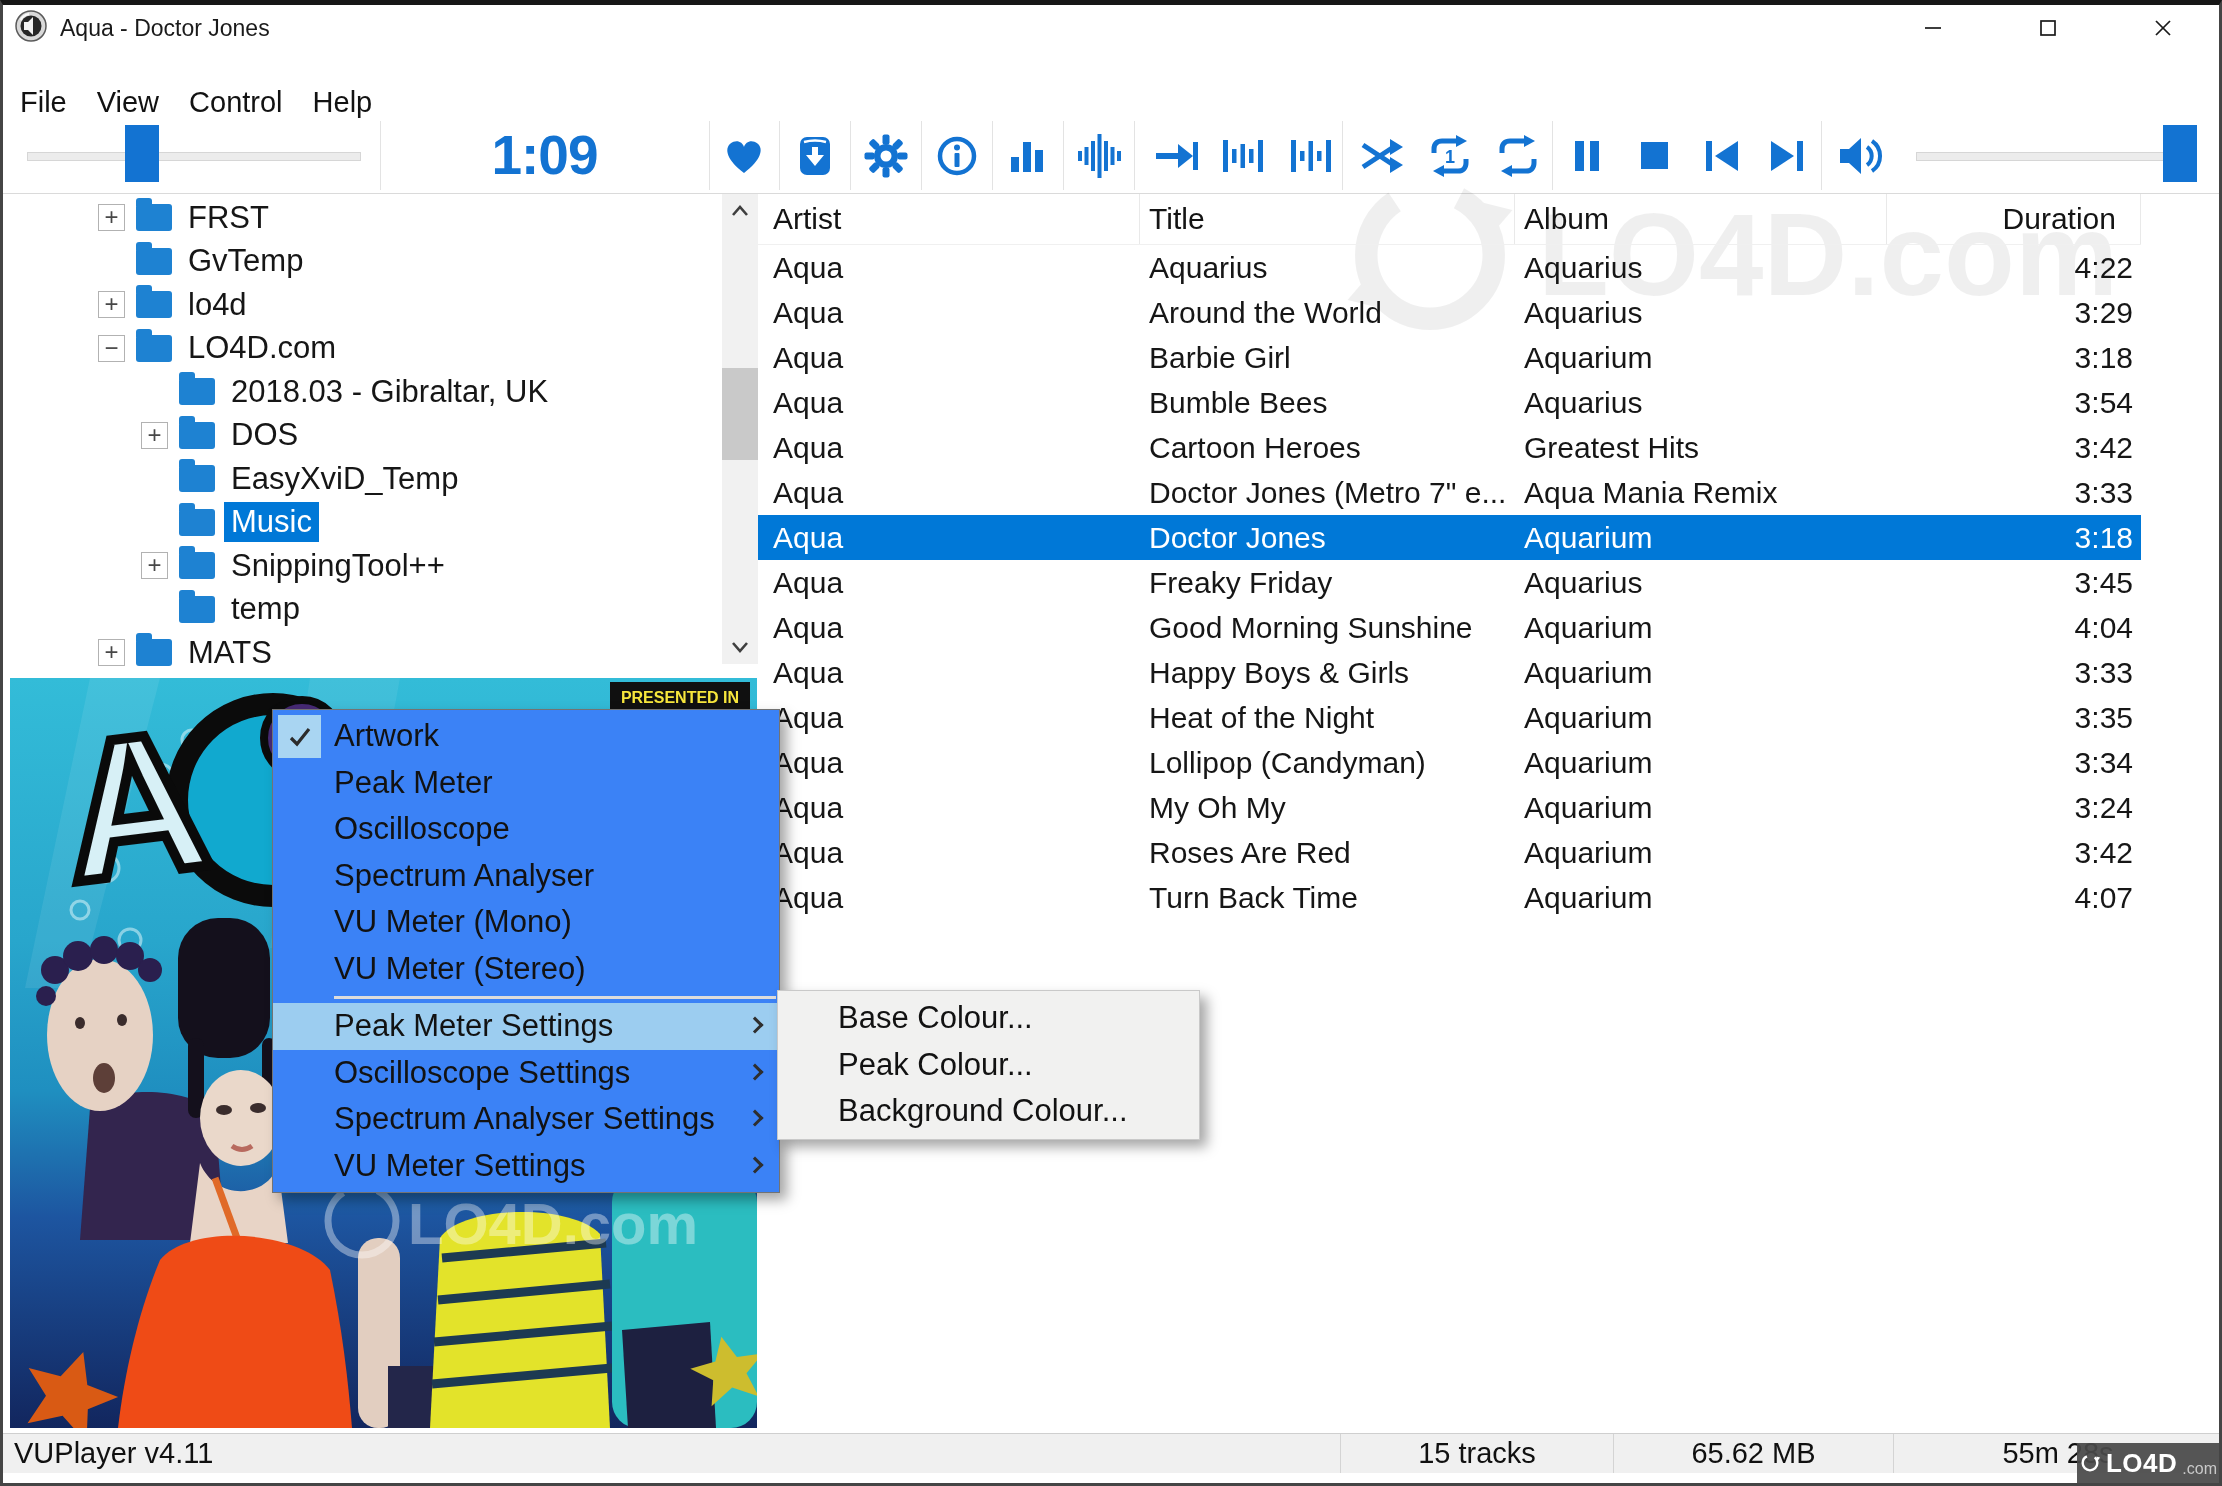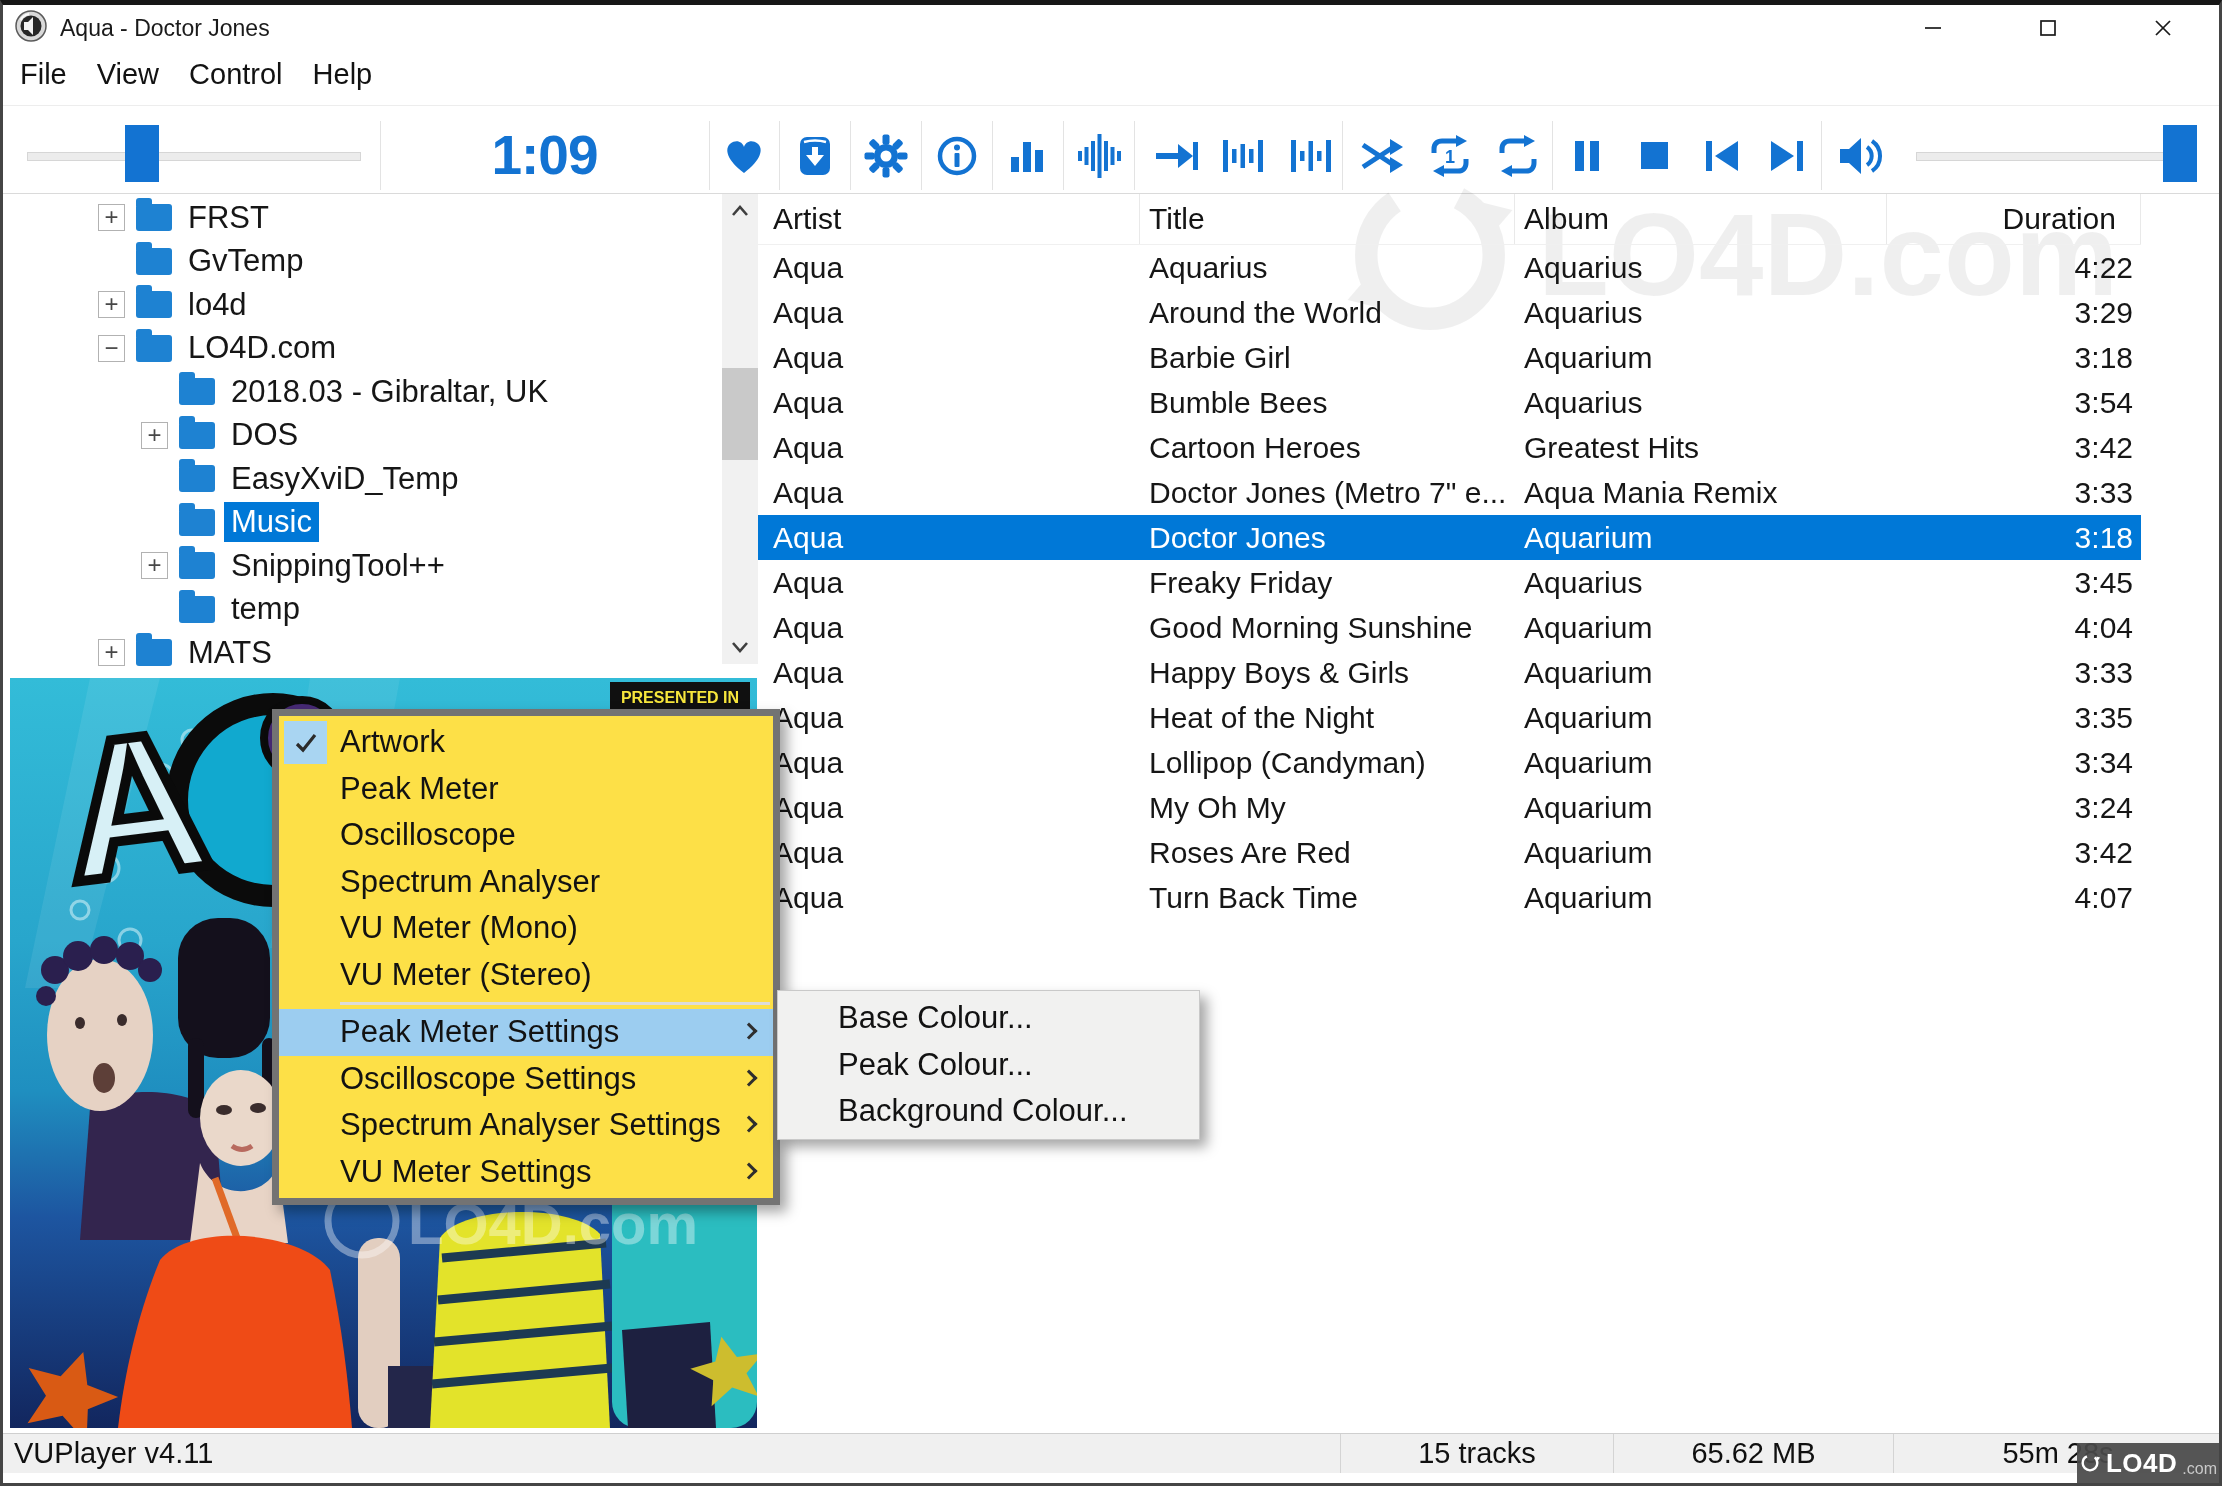--- a/index.html
+++ b/index.html
@@ -9,21 +9,21 @@
   .frame { position:absolute; inset:0; border:3px solid #454545; border-top:5px solid #161616; pointer-events:none; z-index:90; }
 
   
   .titlebar { position:absolute; left:0; top:0; width:100%; height:56px; background:#fff; display:flex; align-items:center; }
   .app-icon { margin-left:14px; flex:none; }
   .title-text { margin-left:12px; font-size:23px; color:#1a1a1a; }
   .win-controls { position:absolute; right:2px; top:2px; height:52px; display:flex; }
   .win-btn { width:115px; height:52px; display:flex; align-items:center; justify-content:center; }
 
   
-  .menubar { position:absolute; left:0; top:44px; width:100%; height:62px; background:#fff; display:flex; align-items:center; padding-left:5px; border-bottom:1px solid #ededed; }
+  .menubar { position:absolute; left:0; top:72px; width:100%; height:62px; background:#fff; display:flex; align-items:center; padding-left:5px; border-bottom:1px solid #ededed; }
   .menu-bar-item { padding:0 15px; font-size:29px; color:#121212; }
 
   
   .toolbar { position:absolute; left:0; top:118px; width:100%; height:76px; background:#fff; border-bottom:1px solid #dadada; }
   .tb-sep { position:absolute; top:3px; bottom:3px; width:1px; background:#e3e3e3; }
   .tb-btn { position:absolute; top:14px; width:48px; height:48px; display:flex; align-items:center; justify-content:center; }
   .tb-btn svg { display:block; }
   .slider-track { position:absolute; background:#ececec; border:1px solid #d6d6d6; height:9px; top:34px; }
   .slider-thumb { position:absolute; top:7px; width:34px; height:57px; background:#1373d2; }
   .time-display { position:absolute; left:380px; top:0; width:329px; height:75px; line-height:75px; text-align:center; font-size:55px; font-weight:700; color:#1373d2; letter-spacing:-1px; }
@@ -56,21 +56,21 @@
   .p-row > div { display:flex; align-items:center; padding-left:15px; white-space:nowrap; overflow:hidden; }
   .cell-title, .cell-album { padding-left:9px !important; }
   .cell-duration { justify-content:flex-end; padding-right:8px; padding-left:0 !important; }
   .p-row.selected { background:#0078d7; color:#fff; }
 
   
   .artwork { position:absolute; left:10px; top:678px; width:747px; height:750px; z-index:2; }
   .artwork svg { display:block; }
 
   
-  .ctx-menu { position:absolute; left:272px; top:709px; width:508px; background:#fde047; border:7px solid #737373; box-shadow:7px 7px 12px rgba(0,0,0,0.35); padding:3px 0; z-index:30;text-align:center; }
+  .ctx-menu { position:absolute; left:272px; top:709px; width:508px; background:#3b82f6; border:1px solid #737373; box-shadow:7px 7px 12px rgba(0,0,0,0.35); padding:3px 0; z-index:30;text-align:center; }
   .menu-item { position:relative; height:46.5px; display:flex; align-items:center; padding-left:61px; font-size:31px; color:#121212; white-space:nowrap; }
   .menu-item.highlighted { background:#9ccdf0; }
   .check { position:absolute; left:5px; top:2px; width:43px; height:43px; background:#a9d5f2; display:none; align-items:center; justify-content:center; }
   .menu-item.checked .check { display:flex; }
   .arrow { display:none; position:absolute; right:18px; top:50%; width:12px; height:12px; border-top:3px solid #2e2e2e; border-right:3px solid #2e2e2e; transform:translateY(-58%) rotate(45deg); }
   .menu-item.submenu .arrow { display:block; }
   .menu-item.separator { height:3px; min-height:3px; background:#dcdcdc; margin:4px 3px 4px 61px; padding:0; }
   .sub-menu { position:absolute; left:777px; top:990px; width:423px; background:#f1f1f0; border:1px solid #c9c9c9; box-shadow:7px 7px 12px rgba(0,0,0,0.35); padding:4px 0; z-index:31; }
   .sub-menu .menu-item { padding-left:60px; }
 

